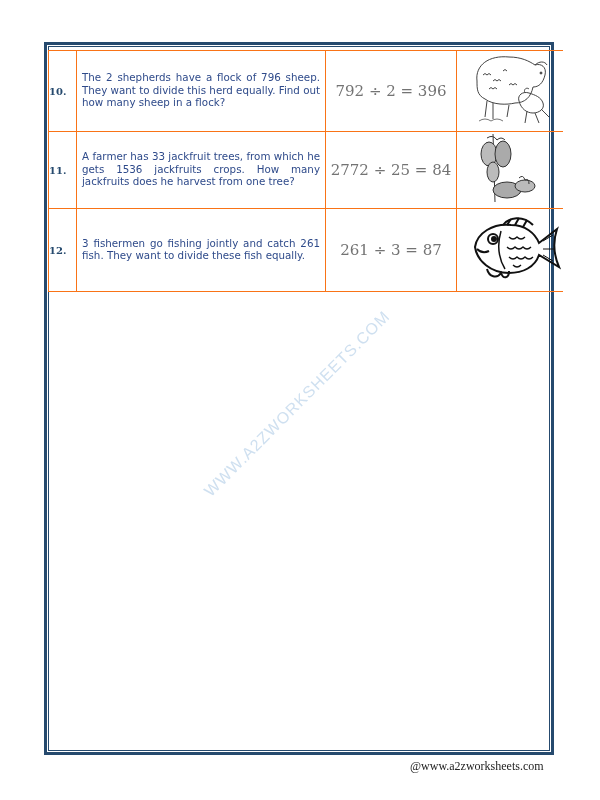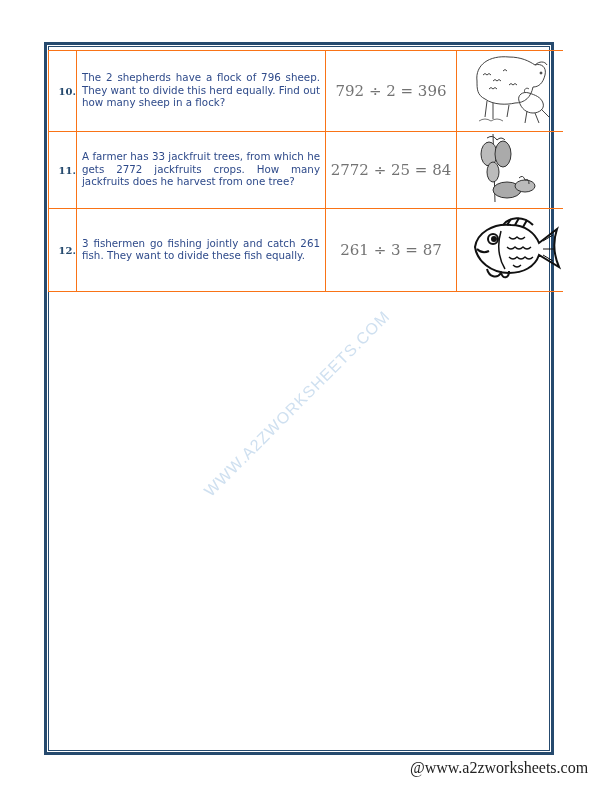--- a/index.html
+++ b/index.html
@@ -1,30 +1,30 @@
 <!DOCTYPE html>
 <html><head>
 <meta charset="utf-8">
 <style>
   html, body { margin:0; padding:0; }
   body { width:600px; height:800px; background:#ffffff; position:relative; overflow:hidden; font-family:"DejaVu Sans", sans-serif; }
   .outer { position:absolute; left:44px; top:42px; width:510px; height:713px; border:3px solid #264a6e; box-sizing:border-box; }
   .inner { position:absolute; left:48px; top:46px; width:502px; height:705px; border:1px solid #264a6e; box-sizing:border-box; }
   .tbl { position:absolute; left:48px; top:50px; width:502px; border-collapse:collapse; table-layout:fixed; }
   .tbl td { border:1px solid #f97316; vertical-align:middle; padding:0; }
-  .tbl td.num { width:27px; text-align:right; font-family:"DejaVu Serif", serif; font-weight:bold; font-size:10px; color:#264a6e; }
+  .tbl td.num { width:27px; text-align:left; font-family:"DejaVu Serif", serif; font-weight:bold; font-size:10px; color:#264a6e; }
   .tbl td.q { width:238px; padding:1px 5px 3px 5px; font-size:10.3px; line-height:12.5px; color:#2e4a8a; text-align:justify; }
   .tbl td.eq { width:130px; text-align:center; font-family:"DejaVu Serif", serif; font-size:15px; color:#737373; }
   .tbl td.img { width:106px; border-right:none; position:relative; }
   .row1 td { height:76px; }
   .row2 td { height:72px; }
   .row3 td { height:78px; }
   .pic { position:absolute; }
   .watermark { position:absolute; left:170px; top:395px; transform:rotate(-45deg); transform-origin:center; font-family:"Liberation Sans", sans-serif; font-size:16px; letter-spacing:1px; color:#cfe0f0; white-space:nowrap; }
-  .footer { position:absolute; left:410px; top:759px; font-family:"Liberation Serif", serif; font-size:16px; color:#222; }
+  .footer { position:absolute; left:410px; top:759px; font-family:"Liberation Serif", serif; font-size:12px; color:#222; }
 </style>
 </head>
 <body>
 
 <div class="outer"></div>
 <div class="inner"></div>
 
 <table class="tbl">
   <tbody>
       <tr class="row1">
@@ -42,21 +42,21 @@
           <path d="M56,42 C54,38 58,36 60,38"></path>
           <path d="M58,60 L56,72 M66,62 L70,72 M72,58 L80,66"></path>
           <path d="M14,24 q2,-3 4,0 q2,-3 4,0 M24,30 q2,-3 4,0 q2,-3 4,0 M20,38 q2,-3 4,0 q2,-3 4,0 M34,20 q2,-3 4,0 M40,34 q2,-3 4,0 q2,-3 4,0"></path>
           <path d="M10,70 q6,-4 12,0 q6,-4 12,0" stroke="#777"></path>
         </g>
       </svg>
     </td>
   </tr>
   <tr class="row2">
     <td class="num">11.</td>
-    <td class="q">A farmer has 33 jackfruit trees, from which he gets 2772 jackfruits crops. How many jackfruits does he harvest from one tree?</td>
+    <td class="q">A farmer has 33 jackfruit trees, from which he gets 1536 jackfruits crops. How many jackfruits does he harvest from one tree?</td>
     <td class="eq">2772 ÷ 25 = 84</td>
     <td class="img">
       <svg class="pic" style="left:14px;top:0px" width="70" height="72" viewBox="0 0 70 72">
         <g stroke="#333" stroke-width="1">
           <path d="M22,2 L24,70" fill="none"></path>
           <path d="M16,6 q6,-4 10,2 q4,-4 8,0" fill="none"></path>
           <ellipse cx="18" cy="22" rx="8" ry="12" fill="#bbb"></ellipse>
           <ellipse cx="32" cy="22" rx="8" ry="13" fill="#aaa"></ellipse>
           <ellipse cx="22" cy="40" rx="6" ry="10" fill="#bbb"></ellipse>
           <ellipse cx="36" cy="58" rx="14" ry="8" fill="#aaa"></ellipse>

